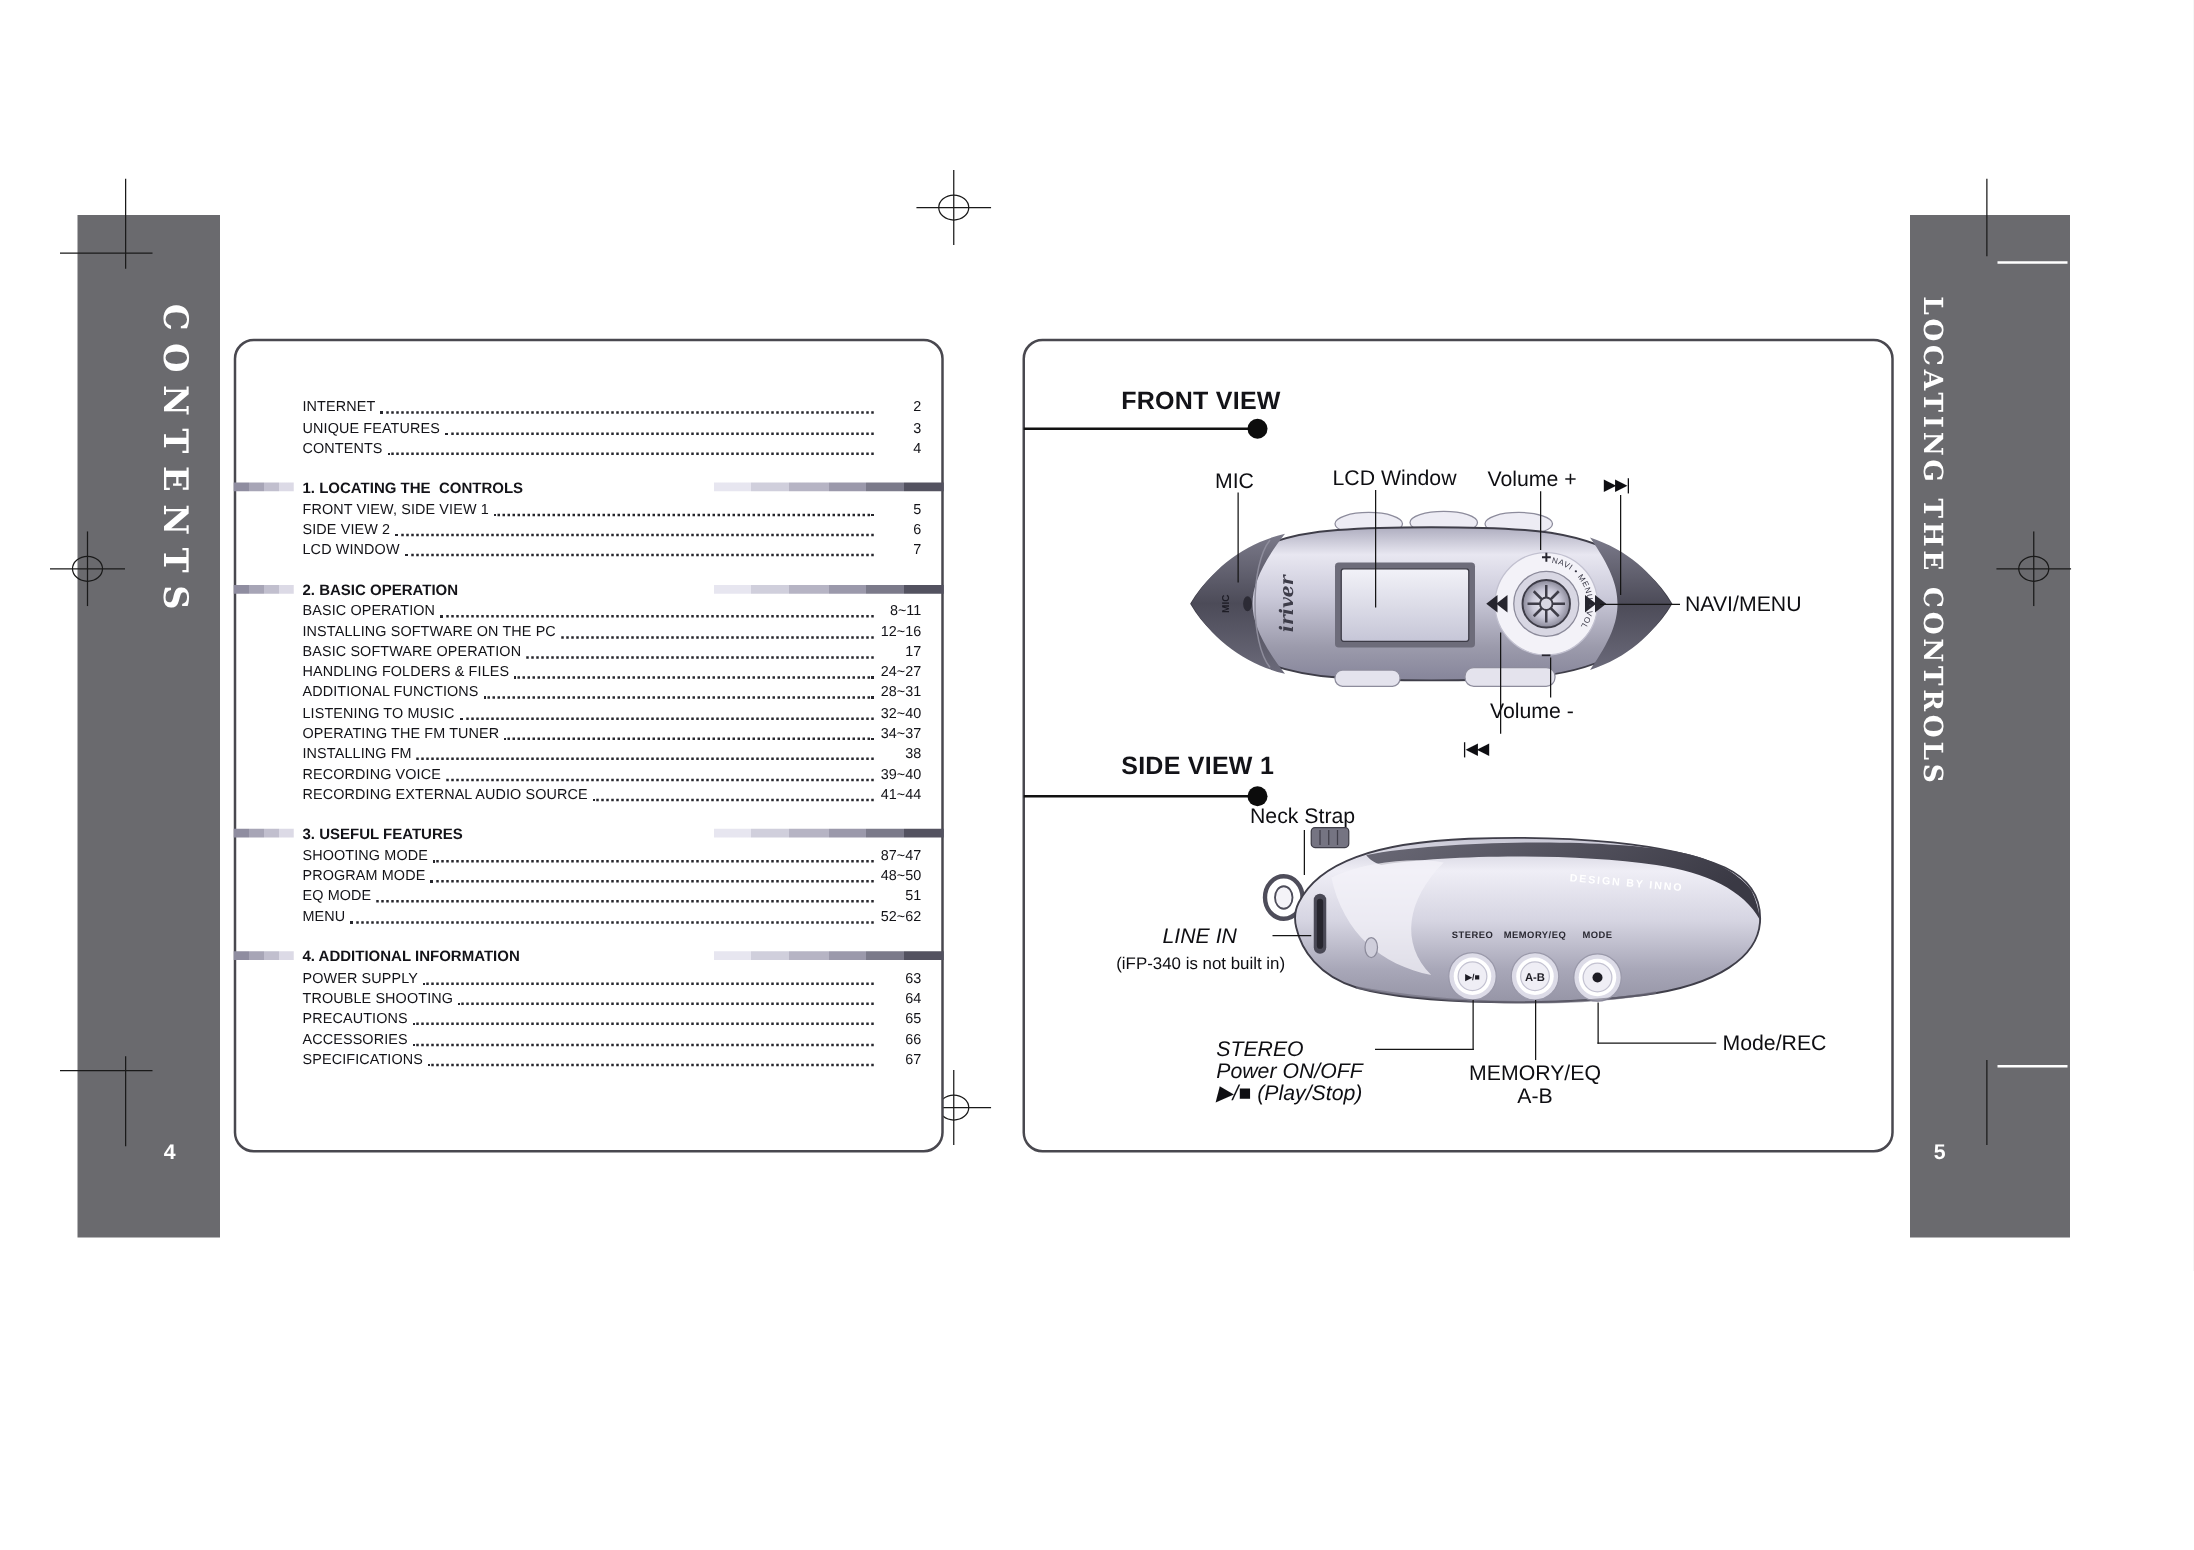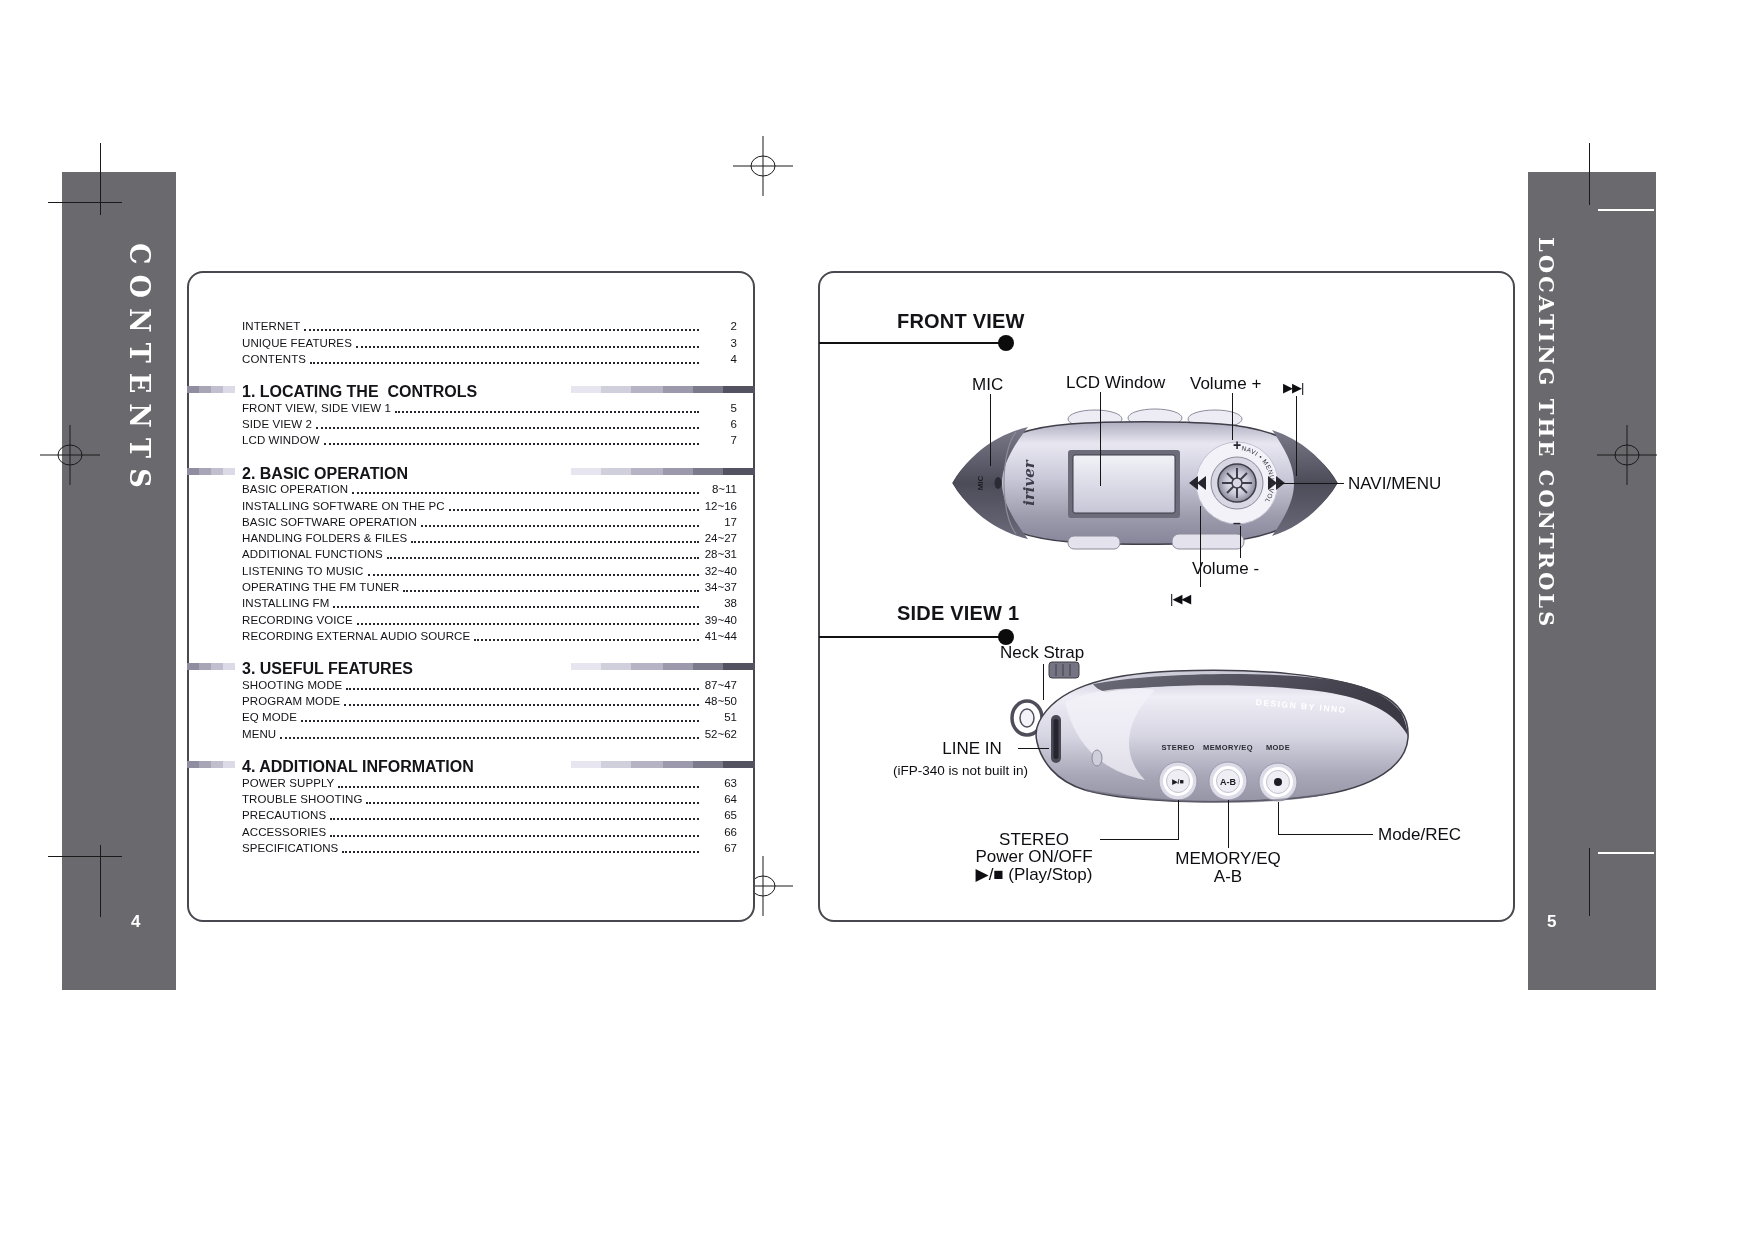--- a/index.html
+++ b/index.html
@@ -30,39 +30,39 @@
   .toc-row{
     display:flex;align-items:flex-end;height:16.3px;
     padding:0 16px 0 53px;font-size:11.5px;line-height:13px;
   }
   .toc-label{white-space:nowrap;letter-spacing:.1px;}
   .toc-leader{flex:1;border-bottom:2px dotted #26262c;margin:0 4px 2px 4px;min-width:10px;}
   .toc-pages{white-space:nowrap;min-width:34px;text-align:right;}
   .toc-gap{height:16.3px;}
   .toc-sec{position:relative;height:16.3px;}
   .toc-sec-title{
-    position:absolute;left:53px;top:1px;font-size:16px;font-weight:700;white-space:pre;
+    position:absolute;left:53px;top:1px;font-size:12px;font-weight:700;white-space:pre;
   }
   .bar-l{
     position:absolute;left:-2px;top:4px;width:48px;height:7px;
     background:linear-gradient(90deg,#8f8da0 0 25%,#a7a5b6 25% 50%,#c1bfce 50% 75%,#dcdae6 75% 100%);
   }
   .bar-r{
     position:absolute;right:-2px;top:4px;width:214px;height:7px;
     background:linear-gradient(90deg,#ffffff 0 14%,#e7e6f0 14% 28%,#d0cfdc 28% 42%,#b6b4c4 42% 57%,#9b99ab 57% 71%,#7b7a8a 71% 85%,#535260 85% 100%);
   }
   
   .view-heading{position:absolute;font-size:20px;font-weight:700;letter-spacing:.2px;}
   .rule{position:absolute;height:2px;background:#111;}
   .bullet{position:absolute;width:16px;height:16px;border-radius:50%;background:#0c0c0c;}
   .vline{position:absolute;width:1.4px;background:#151515;}
   .hline{position:absolute;height:1.4px;background:#151515;}
   .diag-label{position:absolute;font-size:17px;line-height:17px;color:#0e0e12;white-space:nowrap;}
   .diag-label.center{text-align:center;}
-  .diag-label.right{text-align:center;}
+  .diag-label.right{text-align:left;font-style:italic;}
   .diag-label.small{font-size:13.5px;}
   .skip-glyph{font-size:13px;letter-spacing:-1px;}
 </style>
 </head>
 <body>
 
 <div id="canvas">
 
   <div class="band" style="left:62px;width:114px;"></div>
   <div class="band" style="left:1528px;width:128px;"></div>

